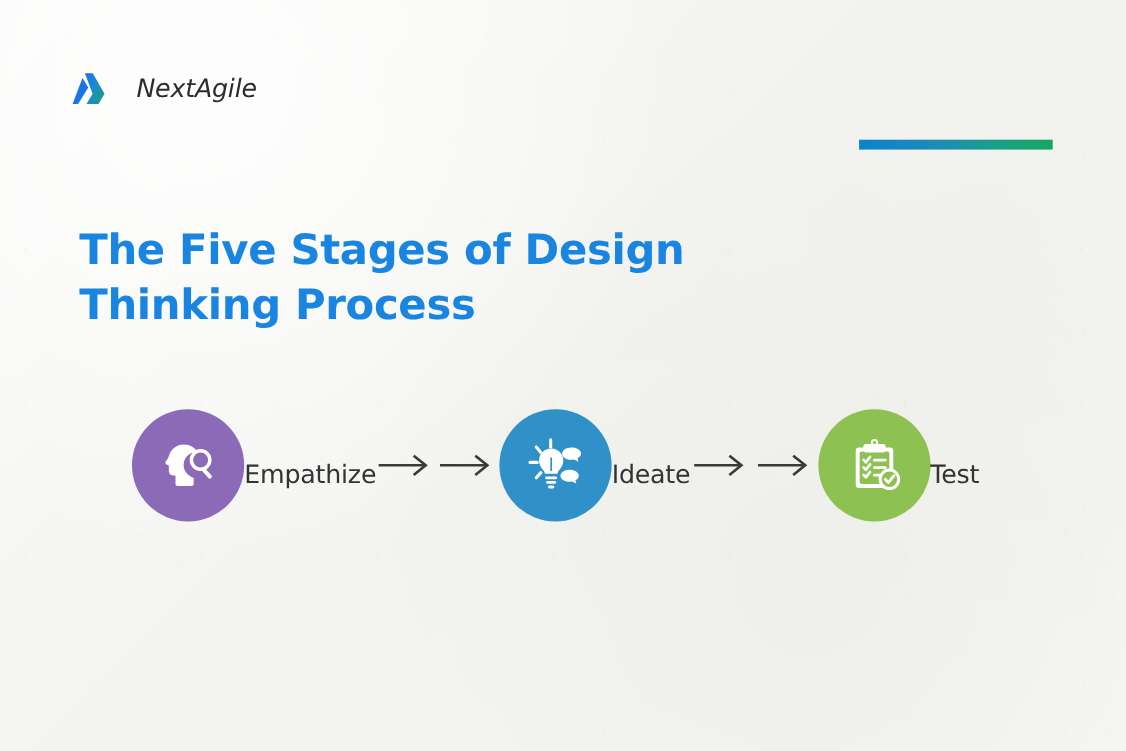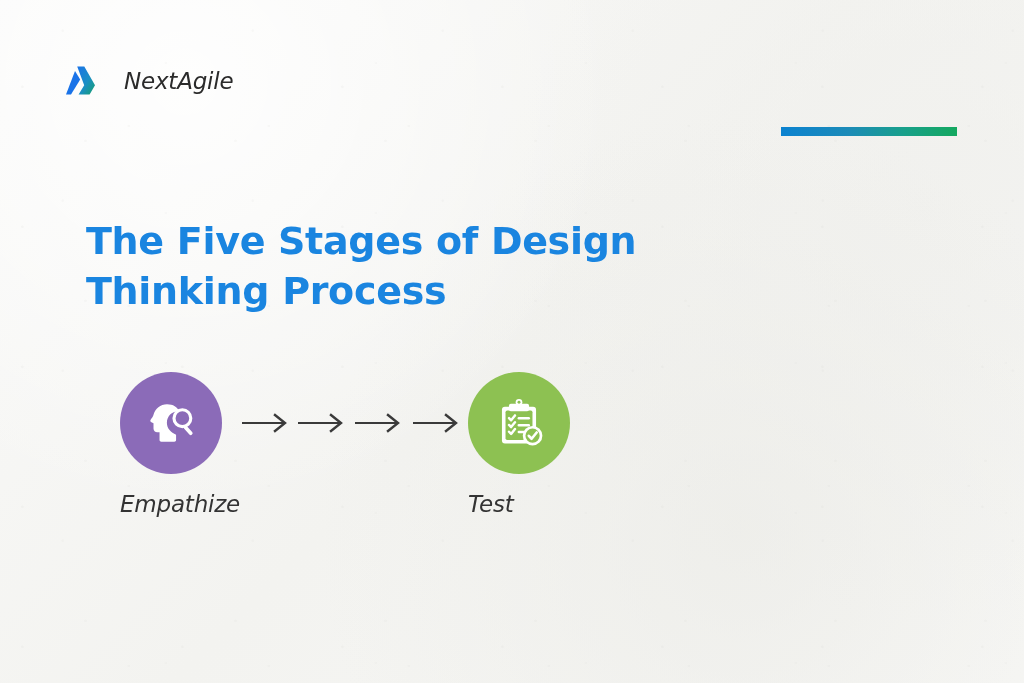--- a/index.html
+++ b/index.html
@@ -72,43 +72,43 @@
     height: 9px;
     background: linear-gradient(90deg, #0b82d0 0%, #1c8bb8 38%, #18a08a 70%, #14a85f 100%);
   }
 
   
   .heading {
     position: absolute;
     left: 70px;
     top: 200px;
     width: 620px;
-    margin: 16px;
+    margin: 2px;
     font-family: "DejaVu Sans", sans-serif;
     font-size: 38px;
     font-weight: 700;
     line-height: 1.32;
     letter-spacing: -0.3px;
     color: #1a85e0;
   }
 
   
   .process {
     position: absolute;
     left: 120px;
     top: 372px;
     width: 790px;
     display: flex;
     align-items: flex-start;
   }
   .stage {
     display: flex;
-    flex-direction: column;
+    flex-direction: row;
+    align-items: center;
     flex: 0 0 auto;
-    font-style: italic;
   }
   .circle {
     width: 102px;
     height: 102px;
     border-radius: 50%;
     display: flex;
     align-items: center;
     justify-content: center;
   }
   .circle svg { width: 56px; height: 56px; display: block; }
@@ -186,20 +186,42 @@
     </div>
 
 
     <div class="arrow gap-2">
       <svg viewBox="0 0 52 20" aria-hidden="true">
         <line x1="0" y1="10" x2="42" y2="10" stroke="#3a3a3a" stroke-width="2.2"></line>
         <polyline points="33,2 43,10 33,18" fill="none" stroke="#3a3a3a" stroke-width="2.4" stroke-linecap="square" stroke-linejoin="miter"></polyline>
       </svg>
     </div>
 
+    <div class="stage">
+      <div class="circle" style="background:#2f91c8">
+        <span>
+          <svg viewBox="0 0 64 64" aria-hidden="true">
+            <g stroke="#ffffff" stroke-width="3.2" stroke-linecap="round">
+              <line x1="27" y1="5.5" x2="27" y2="13"></line>
+              <line x1="12" y1="13" x2="16.8" y2="18.6"></line>
+              <line x1="5.5" y1="29" x2="13" y2="29"></line>
+              <line x1="12" y1="45" x2="16.8" y2="39.6"></line>
+            </g>
+            <path fill="#ffffff" d="M27.5 14.5c-7 0-12.6 5.6-12.6 12.4 0 4.1 1.9 7.3 4.1 9.7 1.2 1.4 1.9 2.8 2.1 4.2h12.8c.2-1.4.9-2.8 2.1-4.2 2.2-2.4 4.1-5.6 4.1-9.7 0-6.8-5.6-12.4-12.6-12.4z"></path>
+            <path fill="none" stroke="#2f91c8" stroke-width="1.7" d="M27.5 24v14"></path>
+            <rect x="21.3" y="43.6" width="12.4" height="3" rx="1.5" fill="#ffffff"></rect>
+            <rect x="22.3" y="48.2" width="10.4" height="3" rx="1.5" fill="#ffffff"></rect>
+            <rect x="24.2" y="53" width="6.6" height="3" rx="1.5" fill="#ffffff"></rect>
+            <path fill="#ffffff" d="M48.5 13.5c-5.3 0-9.6 2.9-9.6 6.4 0 3.6 4.3 6.4 9.6 6.4 1 0 2-.1 2.9-.3l4.5 2.3-1.1-3.5c2.3-1.2 3.8-3 3.8-5 0-3.5-4.3-6.3-10.1-6.3z"></path>
+            <path fill="#ffffff" d="M46.5 36.5c-5.2 0-9.4 2.8-9.4 6.3 0 3.5 4.2 6.3 9.4 6.3 1 0 1.9-.1 2.8-.3l4.4 2.2-1-3.4c2.2-1.1 3.6-2.9 3.6-4.8 0-3.5-4.2-6.3-9.8-6.3z"></path>
+          </svg>
+        </span>
+      </div>
+      <div class="stage-label">Ideate</div>
+    </div>
 
     <div class="arrow gap-3">
       <svg viewBox="0 0 52 20" aria-hidden="true">
         <line x1="0" y1="10" x2="42" y2="10" stroke="#3a3a3a" stroke-width="2.2"></line>
         <polyline points="33,2 43,10 33,18" fill="none" stroke="#3a3a3a" stroke-width="2.4" stroke-linecap="square" stroke-linejoin="miter"></polyline>
       </svg>
     </div>
 
 
     <div class="arrow gap-4">

